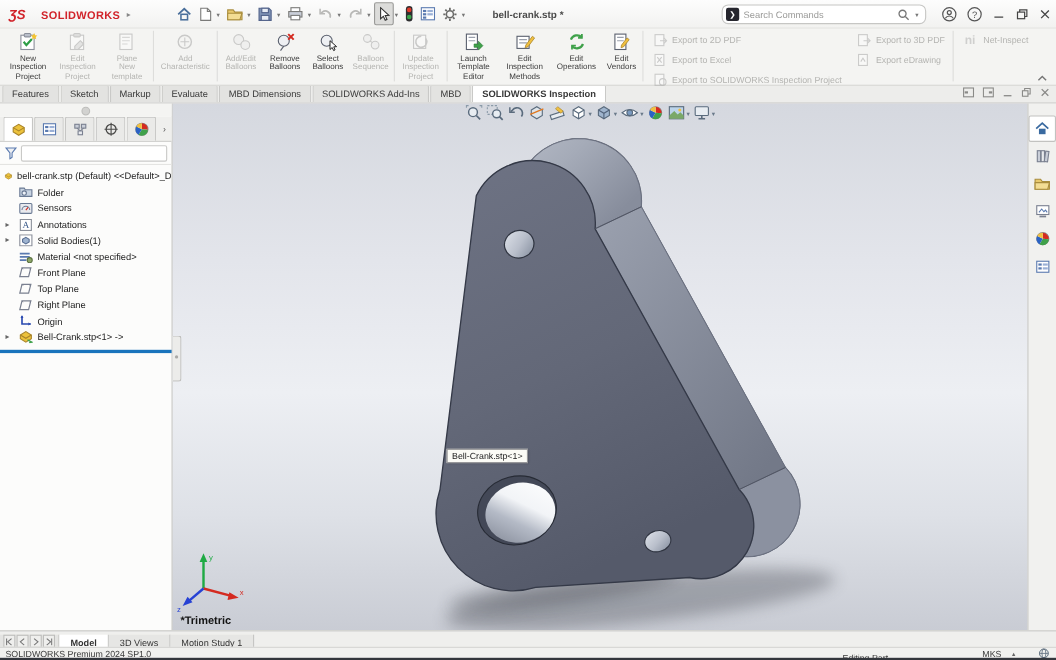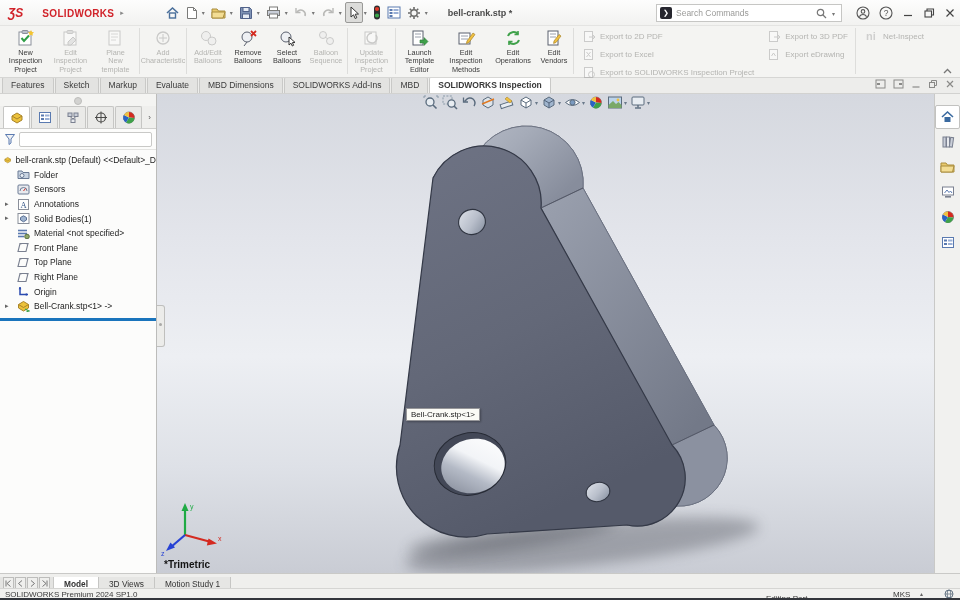--- a/index.html
+++ b/index.html
@@ -2,30 +2,30 @@
 <html><head>
 <meta charset="utf-8">
 <style>
   html,body{margin:0;padding:0;}
   body{width:960px;height:600px;overflow:hidden;font-family:"Liberation Sans",sans-serif;font-size:8.5px;color:#333;background:#fff;}
   .app{position:relative;width:960px;height:600px;background:#f1f1ef;}
   svg{display:block;}
 
   
   .titlebar{position:absolute;top:0;left:0;right:0;height:25px;background:linear-gradient(#fdfdfd,#f2f2f0);border-bottom:1px solid #e4e4e2;display:flex;align-items:center;z-index:30;}
-  .logo{display:flex;align-items:baseline;margin-left:8px;gap:11px;}
+  .logo{display:flex;align-items:baseline;margin-left:8px;gap:6px;}
   .logo .dsmark{color:#d1232a;font-weight:bold;font-style:italic;font-size:12px;}
   .logo .logotext{color:#d1232a;font-weight:bold;font-size:10px;letter-spacing:.3px;margin-left:8px;}
   .logo-caret{color:#888;font-size:7px;margin-left:6px;}
   .qat{display:flex;align-items:center;margin-left:38px;}
   .qbtn{height:19px;display:flex;align-items:center;justify-content:center;padding:0 2px;border:1px solid transparent;border-radius:2px;}
   .qbtn.pressed{background:#dcdcda;border-color:#9a9a98;}
   .qcaret{font-size:6px;color:#777;margin:0 3px 0 1px;}
   .doc-title{position:absolute;left:300px;width:360px;text-align:center;font-size:9px;font-weight:bold;color:#4a4a4a;pointer-events:none;}
-  .searchbox{position:absolute;right:118px;top:4px;width:178px;height:16px;background:#fff;border:1px solid #c6c6c4;border-radius:0;display:flex;align-items:center;padding:0 3px;gap:4px;}
+  .searchbox{position:absolute;right:118px;top:4px;width:178px;height:16px;background:#fff;border:1px solid #c6c6c4;border-radius:6px;display:flex;align-items:center;padding:0 3px;gap:4px;}
   .search-logo{width:12px;height:12px;background:#26262e;border-radius:2px;color:#fff;font-size:7px;display:flex;align-items:center;justify-content:center;}
   .search-text{flex:1;color:#9a9a98;font-size:8.5px;}
   .tb-right{position:absolute;right:4px;top:0;height:25px;display:flex;align-items:center;gap:9px;}
 
   
   .ribbon{position:absolute;top:25px;left:0;right:0;height:52px;background:#f4f4f2;border-bottom:1px solid #d6d6d4;display:flex;align-items:stretch;padding-left:3px;z-index:25;}
   .rbtn{width:45px;display:flex;flex-direction:column;align-items:center;padding-top:4px;gap:2px;}
   .rlabel{font-size:7.3px;line-height:8.3px;text-align:center;white-space:pre-line;color:#3a3a3a;}
   .rbtn.disabled .rlabel{color:#b4b4b1;}
   .rbtn.disabled svg{opacity:.42;filter:grayscale(1);}
@@ -255,21 +255,21 @@
           <rect x="3" y="2" width="11" height="14" fill="#fff" stroke="#8a8f9a"></rect>
           <line x1="5" y1="5" x2="12" y2="5" stroke="#aab0bb"></line>
           <line x1="5" y1="8" x2="12" y2="8" stroke="#aab0bb"></line>
           <line x1="5" y1="11" x2="10" y2="11" stroke="#aab0bb"></line>
         </svg>
       <span class="rlabel">Plane
 New
 template</span>
     </div>
     <div class="rdiv"></div>
-    <div class="rbtn disabled" style="width:44px">
+    <div class="rbtn disabled" style="width:55px">
       <svg width="19" height="18" viewBox="0 0 19 18">
           <circle cx="9" cy="9" r="6" fill="none" stroke="#8a8f9a" stroke-width="1.3"></circle>
           <line x1="9" y1="5" x2="9" y2="13" stroke="#8a8f9a"></line>
           <line x1="5" y1="9" x2="13" y2="9" stroke="#8a8f9a"></line>
         </svg>
       <span class="rlabel">Add
 Characteristic</span>
     </div>
     <div class="rdiv"></div>
     <div class="rbtn disabled" style="width:40px">

